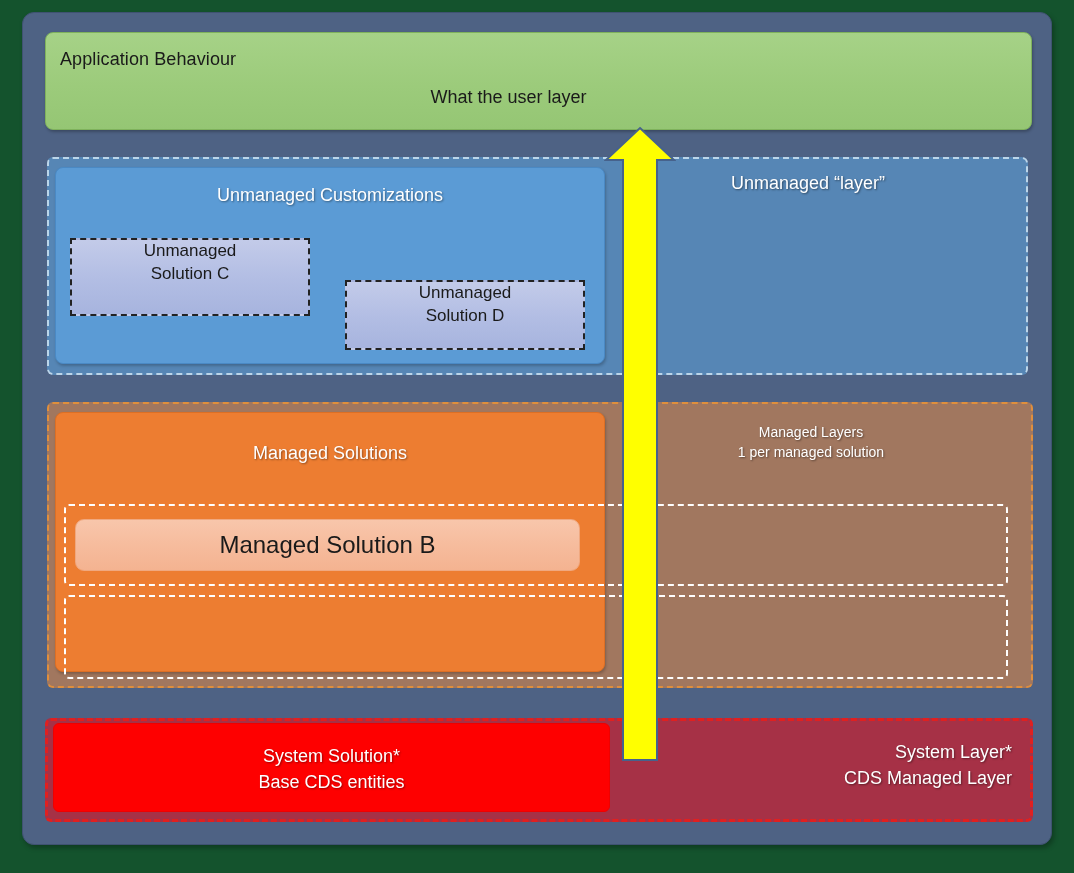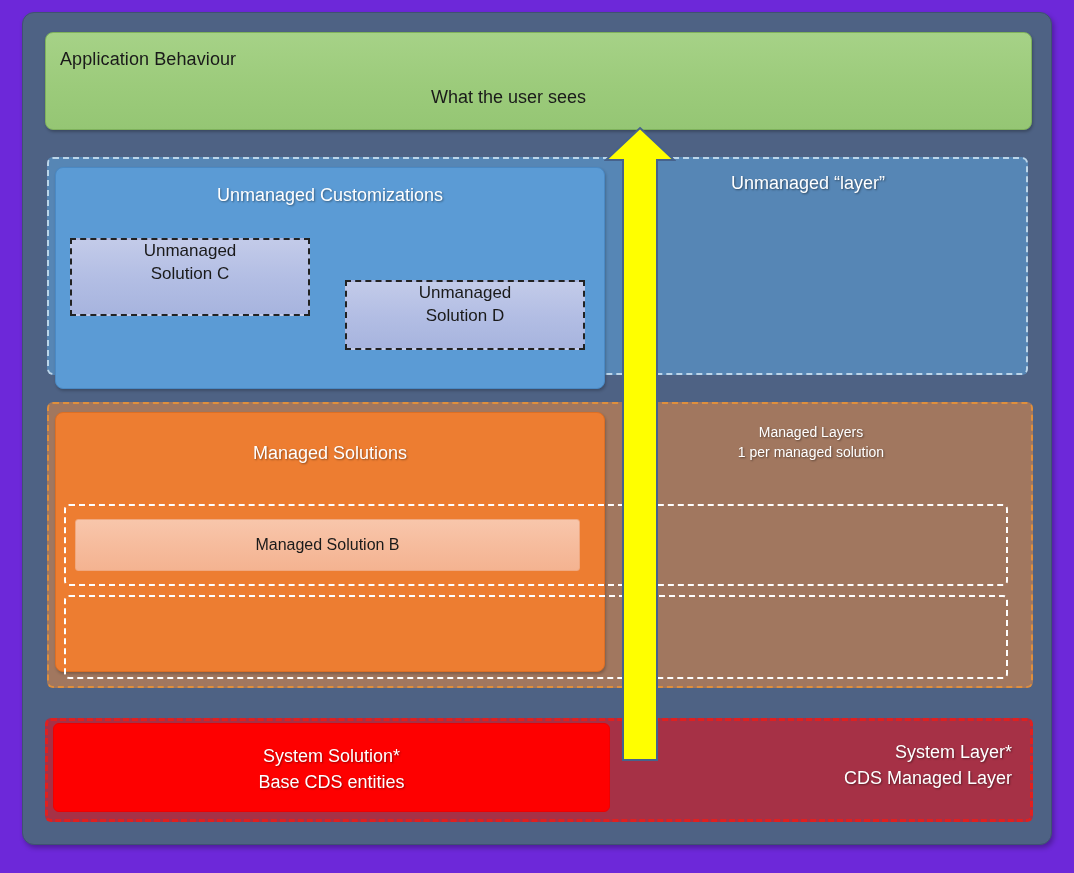--- a/index.html
+++ b/index.html
@@ -8,21 +8,21 @@
     padding: 0;
     background: #ffffff;
   }
   body {
     font-family: "Liberation Sans", sans-serif;
   }
   #canvas {
     position: relative;
     width: 1074px;
     height: 873px;
-    background: #6d28d9;
+    background: #14532d;
     overflow: hidden;
   }
 
   
   .outer-frame {
     position: absolute;
     left: 22px;
     top: 12px;
     width: 1030px;
     height: 833px;
@@ -86,21 +86,21 @@
     text-shadow: 1px 1px 2px rgba(0,0,0,0.45);
     width: 400px;
     text-align: center;
   }
 
   .blue-inner {
     position: absolute;
     left: 55px;
     top: 167px;
     width: 550px;
-    height: 222px;
+    height: 197px;
     background: #5b9bd5;
     border: 1px solid #4a89c4;
     border-radius: 8px;
     box-shadow: 1px 2px 3px rgba(0,0,0,0.22);
     box-sizing: border-box;
   }
   .blue-inner .inner-title {
     position: absolute;
     left: 0;
     right: 0;
@@ -185,26 +185,26 @@
   .band-b { top: 504px; height: 82px; }
   .band-a { top: 595px; height: 84px; }
 
   .managed-sol {
     position: absolute;
     left: 75px;
     width: 505px;
     height: 52px;
     background: linear-gradient(180deg, #f8c6ab 0%, #f6bb9c 55%, #f4b391 100%);
     border: 1px solid #f0a87f;
-    border-radius: 3px;
+    border-radius: 9px;
     display: flex;
     align-items: center;
     justify-content: center;
     color: #1a1a1a;
-    font-size: 16px;
+    font-size: 24px;
     box-sizing: border-box;
   }
   .msol-b { top: 519px; }
   .msol-a { top: 612px; }
 
   
   .red-layer {
     position: absolute;
     left: 45px;
     top: 718px;
@@ -262,21 +262,21 @@
 </style>
 </head>
 <body>
 
 <div id="canvas">
 
   <div class="outer-frame"></div>
 
   <div class="green-band">
     <div class="label-topleft">Application Behaviour</div>
-    <div class="label-center">What the user sees</div>
+    <div class="label-center">What the user layer</div>
   </div>
 
   <div class="blue-layer">
     <div class="layer-title">Unmanaged “layer”</div>
   </div>
 
   <div class="blue-inner">
     <div class="inner-title">Unmanaged Customizations</div>
   </div>
 

